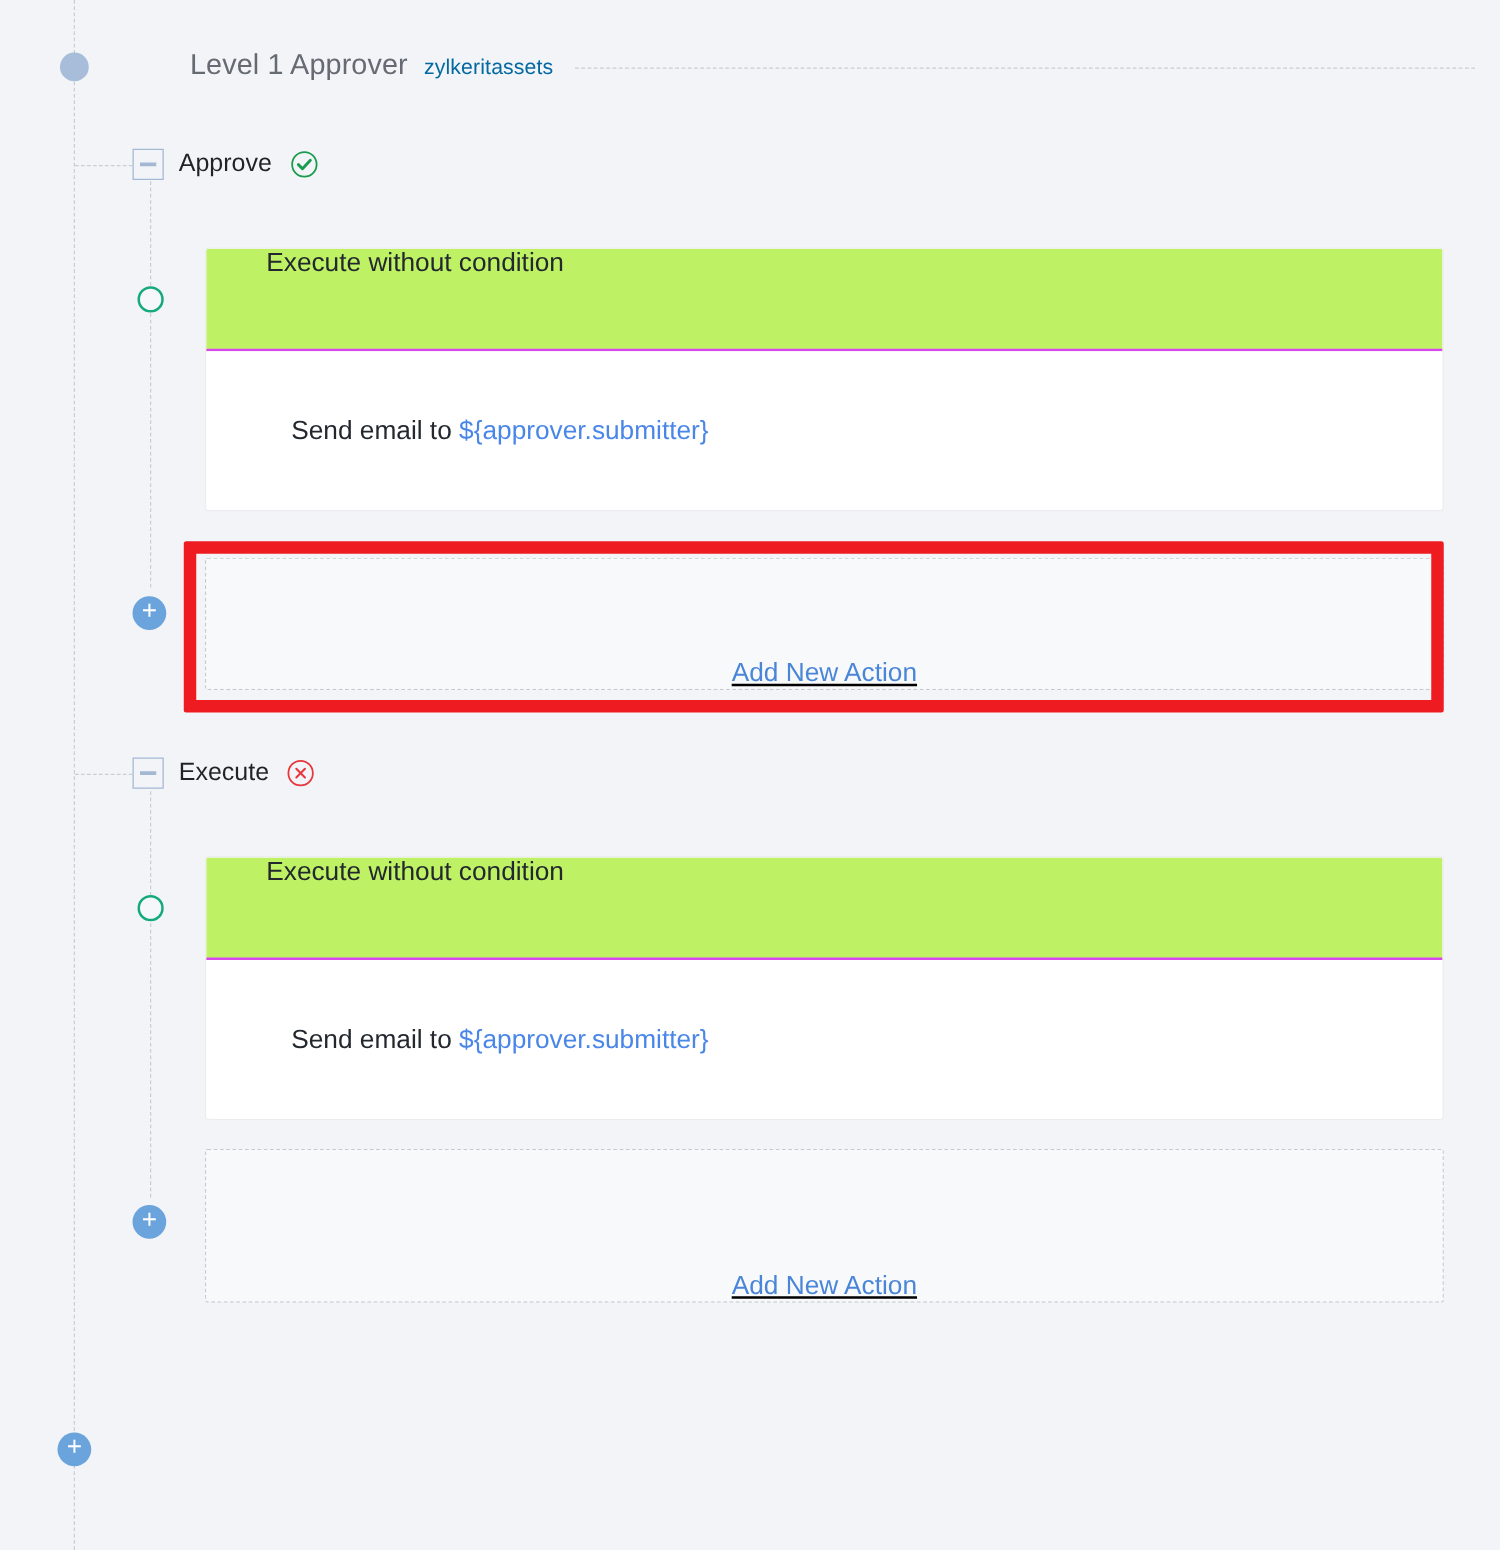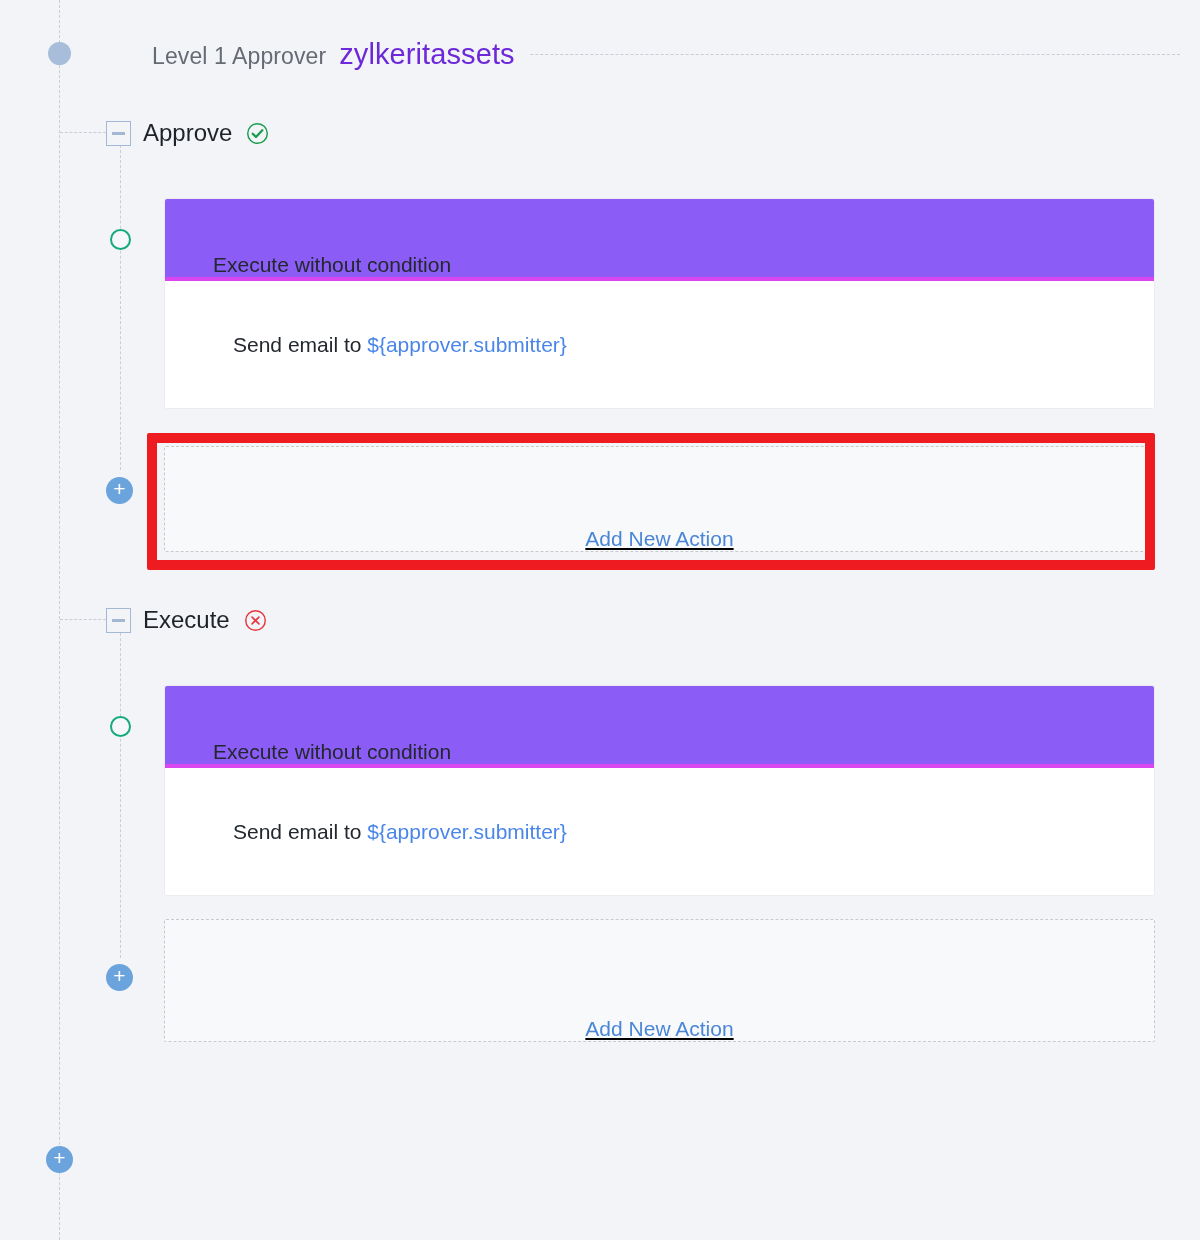--- a/index.html
+++ b/index.html
@@ -102,22 +102,22 @@
     background: #f2f4f8;
     padding-right: 14px;
     margin-left: 48px;
   }
   .level-title {
     font-size: 23px;
     color: #666b73;
     letter-spacing: 0.1px;
   }
   .level-owner {
-    font-size: 29px;
-    color: #6d28d9;
+    font-size: 17px;
+    color: #0369a1;
     letter-spacing: 0.1px;
   }
 
   
   .branch-row {
     position: absolute;
     display: flex;
     align-items: center;
     gap: 12px;
     z-index: 4;
@@ -136,21 +136,21 @@
     cursor: pointer;
     flex: none;
   }
   .toggle-box .bar {
     width: 13px;
     height: 3px;
     background: #a3b8d3;
   }
 
   .branch-label {
-    font-size: 24px;
+    font-size: 20px;
     color: #1f2328;
     background: #f2f4f8;
     padding-right: 2px;
   }
 
   .status-icon {
     width: 23px;
     height: 23px;
     flex: none;
   }
@@ -164,24 +164,24 @@
     border: 1px solid #ececee;
     border-radius: 3px;
     z-index: 2;
     overflow: hidden;
   }
   .cond-card.c1 { top: 198px; height: 211px; }
   .cond-card.c2 { top: 685px; height: 211px; }
 
   .cond-head {
     height: 82px;
-    background: #8b5cf6;
-    border-bottom: 4px solid #d946ef;
-    display: flex;
-    align-items: flex-end;
+    background: #bef264;
+    border-bottom: 2px solid #d946ef;
+    display: flex;
+    align-items: flex-start;
     padding-left: 48px;
   }
   .cond-head-text {
     font-size: 21px;
     color: #23282e;
   }
 
   .cond-body {
     height: 128px;
     background: #ffffff;

